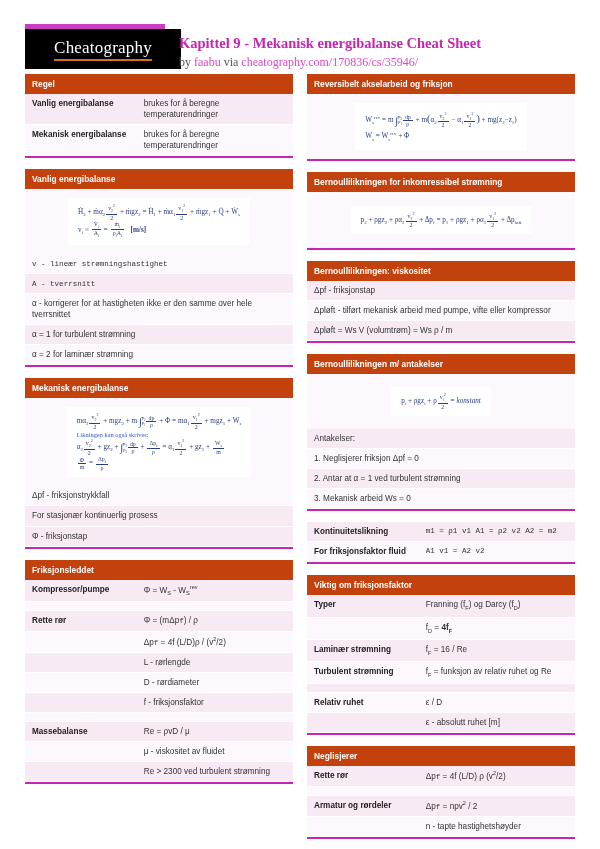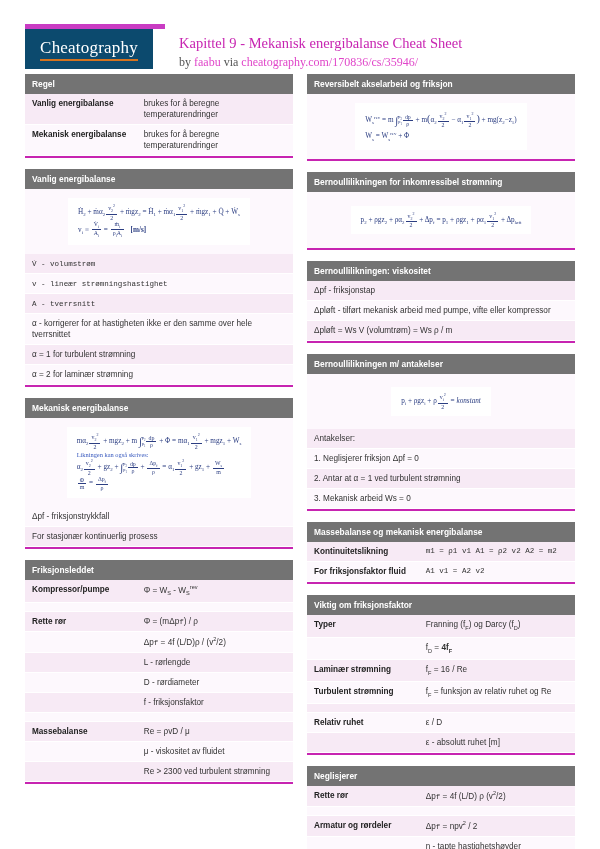--- a/index.html
+++ b/index.html
@@ -9,44 +9,44 @@
     font-family: "Liberation Sans", sans-serif;
     color: #333333;
   }
   .page { width: 600px; height: 849px; position: relative; padding: 0 25px; }
 
   
   .hdr { display: flex; align-items: flex-start; padding-top: 24px; height: 66px; }
   .logo-wrap { width: 140px; }
   .logo-bar { height: 5px; background: #c93cc3; width: 140px; }
   .logo-box {
-    background: #0c4a6e; height: 40px; width: 128px;
+    background: #000000; height: 40px; width: 156px;
     display: flex; align-items: center; justify-content: center;
   }
   .logo-text {
     color: #ffffff; font-family: "Liberation Serif", serif;
     font-size: 17px; letter-spacing: .2px;
     border-bottom: 2px solid #d4731f; padding-bottom: 1px;
   }
   .hdr-txt { padding-left: 14px; padding-top: 10px; }
   .cs-title {
     font-family: "Liberation Serif", serif;
-    font-size: 14.5px; font-weight: normal; color: #c724b1;
+    font-size: 14.5px; font-weight: bold; color: #c724b1;
     line-height: 1.25;
   }
   .cs-sub { font-size: 12px; color: #555; margin-top: 3px; font-family:"Liberation Serif", serif; }
   .cs-sub a { color: #e045c9; text-decoration: none; }
 
   
   .cols { display: flex; gap: 14px; margin-top: 8px; }
   .col { width: 275px; }
 
   .block { margin-bottom: 11px; border-bottom: 2px solid #c724b1; }
   .block-hd {
-    background: #737373; color: #ffffff;
+    background: #c2410c; color: #ffffff;
     font-size: 8.4px; font-weight: bold;
     padding: 5px 7px 5px 7px;
   }
   .rows { }
   .row {
     display: flex; font-size: 8.2px; line-height: 1.35;
     padding: 4px 7px; border-bottom: 1px solid #ffffff;
   }
   .row.odd  { background: #f7eaf5; }
   .row.even { background: #fdf8fd; }
@@ -117,21 +117,20 @@
 
       <div class="block">
         <div class="block-hd">Vanlig energibalanse</div>
         <div class="formula">
           <div class="fbox">
             <div>Ḣ<sub>2</sub> + ṁα<sub>2</sub><span class="frac"><span class="n">v<sub>2</sub><sup>2</sup></span><span class="d">2</span></span> + ṁgz<sub>2</sub> = Ḣ<sub>1</sub> + ṁα<sub>1</sub><span class="frac"><span class="n">v<sub>1</sub><sup>2</sup></span><span class="d">2</span></span> + ṁgz<sub>1</sub> + Q̇ + Ẇ<sub>s</sub></div>
             <div>v<sub>i</sub> ≡ <span class="frac"><span class="n">V̇<sub>i</sub></span><span class="d">A<sub>i</sub></span></span> = <span class="frac"><span class="n">ṁ<sub>i</sub></span><span class="d">ρ<sub>i</sub>A<sub>i</sub></span></span> &nbsp; <b>[m/s]</b></div>
           </div>
         </div>
         <div class="rows">
-          <div class="row odd plain"><span class="v mono">V̇ - volumstrøm</span></div>
           <div class="row even plain"><span class="v mono">v - lineær strømningshastighet</span></div>
           <div class="row odd plain"><span class="v mono">A - tverrsnitt</span></div>
           <div class="row even plain"><span class="v">α - korrigerer for at hastigheten ikke er den samme over hele tverrsnittet</span></div>
           <div class="row odd plain"><span class="v">α = 1 for turbulent strømning</span></div>
           <div class="row even plain"><span class="v">α = 2 for laminær strømning</span></div>
         </div>
       </div>
 
       <div class="block">
         <div class="block-hd">Mekanisk energibalanse</div>
@@ -139,20 +138,21 @@
           <div class="fbox">
             <div>mα<sub>2</sub><span class="frac"><span class="n">v<sub>2</sub><sup>2</sup></span><span class="d">2</span></span> + mgz<sub>2</sub> + m <span class="itg">∫</span><span class="lim">p<sub>2</sub><br>p<sub>1</sub></span><span class="frac"><span class="n">dp</span><span class="d">ρ</span></span> + Φ = mα<sub>1</sub><span class="frac"><span class="n">v<sub>1</sub><sup>2</sup></span><span class="d">2</span></span> + mgz<sub>1</sub> + W<sub>s</sub></div>
             <span class="note">Likningen kan også skrives:</span>
             <div>α<sub>2</sub><span class="frac"><span class="n">v<sub>2</sub><sup>2</sup></span><span class="d">2</span></span> + gz<sub>2</sub> + <span class="itg">∫</span><span class="lim">p<sub>2</sub><br>p<sub>1</sub></span><span class="frac"><span class="n">dp</span><span class="d">ρ</span></span> + <span class="frac"><span class="n">Δp<sub>f</sub></span><span class="d">ρ</span></span> = α<sub>1</sub><span class="frac"><span class="n">v<sub>1</sub><sup>2</sup></span><span class="d">2</span></span> + gz<sub>1</sub> + <span class="frac"><span class="n">W<sub>s</sub></span><span class="d">m</span></span></div>
             <div><span class="frac"><span class="n">Φ</span><span class="d">m</span></span> = <span class="frac"><span class="n">Δp<sub>f</sub></span><span class="d">ρ</span></span></div>
           </div>
         </div>
         <div class="rows">
           <div class="row even plain"><span class="v">Δpf - friksjonstrykkfall</span></div>
           <div class="row odd plain"><span class="v">For stasjonær kontinuerlig prosess</span></div>
+          <div class="row odd plain"><span class="v">Φ - friksjonstap</span></div>
         </div>
       </div>
 
       <div class="block">
         <div class="block-hd">Friksjonsleddet</div>
         <div class="rows">
           <div class="row odd">
             <span class="k">Kompressor/pumpe</span>
             <span class="v">Φ = W<sub>S</sub> - W<sub>S</sub><sup>rev</sup></span>
           </div>
@@ -234,21 +234,20 @@
         </div>
         <div class="rows">
           <div class="row odd plain"><span class="v">Antakelser:</span></div>
           <div class="row even plain"><span class="v">1. Neglisjerer friksjon Δpf = 0</span></div>
           <div class="row odd plain"><span class="v">2. Antar at α = 1 ved turbulent strømning</span></div>
           <div class="row even plain"><span class="v">3. Mekanisk arbeid Ws = 0</span></div>
         </div>
       </div>
 
       <div class="block">
-        <div class="block-hd">Massebalanse og mekanisk energibalanse</div>
         <div class="rows">
           <div class="row odd kv-light">
             <span class="k">Kontinuitetslikning</span>
             <span class="v mono">m1 = ρ1 v1 A1 = ρ2 v2 A2 = m2</span>
           </div>
           <div class="row even kv-light">
             <span class="k">For friksjonsfaktor fluid</span>
             <span class="v mono">A1 v1 = A2 v2</span>
           </div>
         </div>

